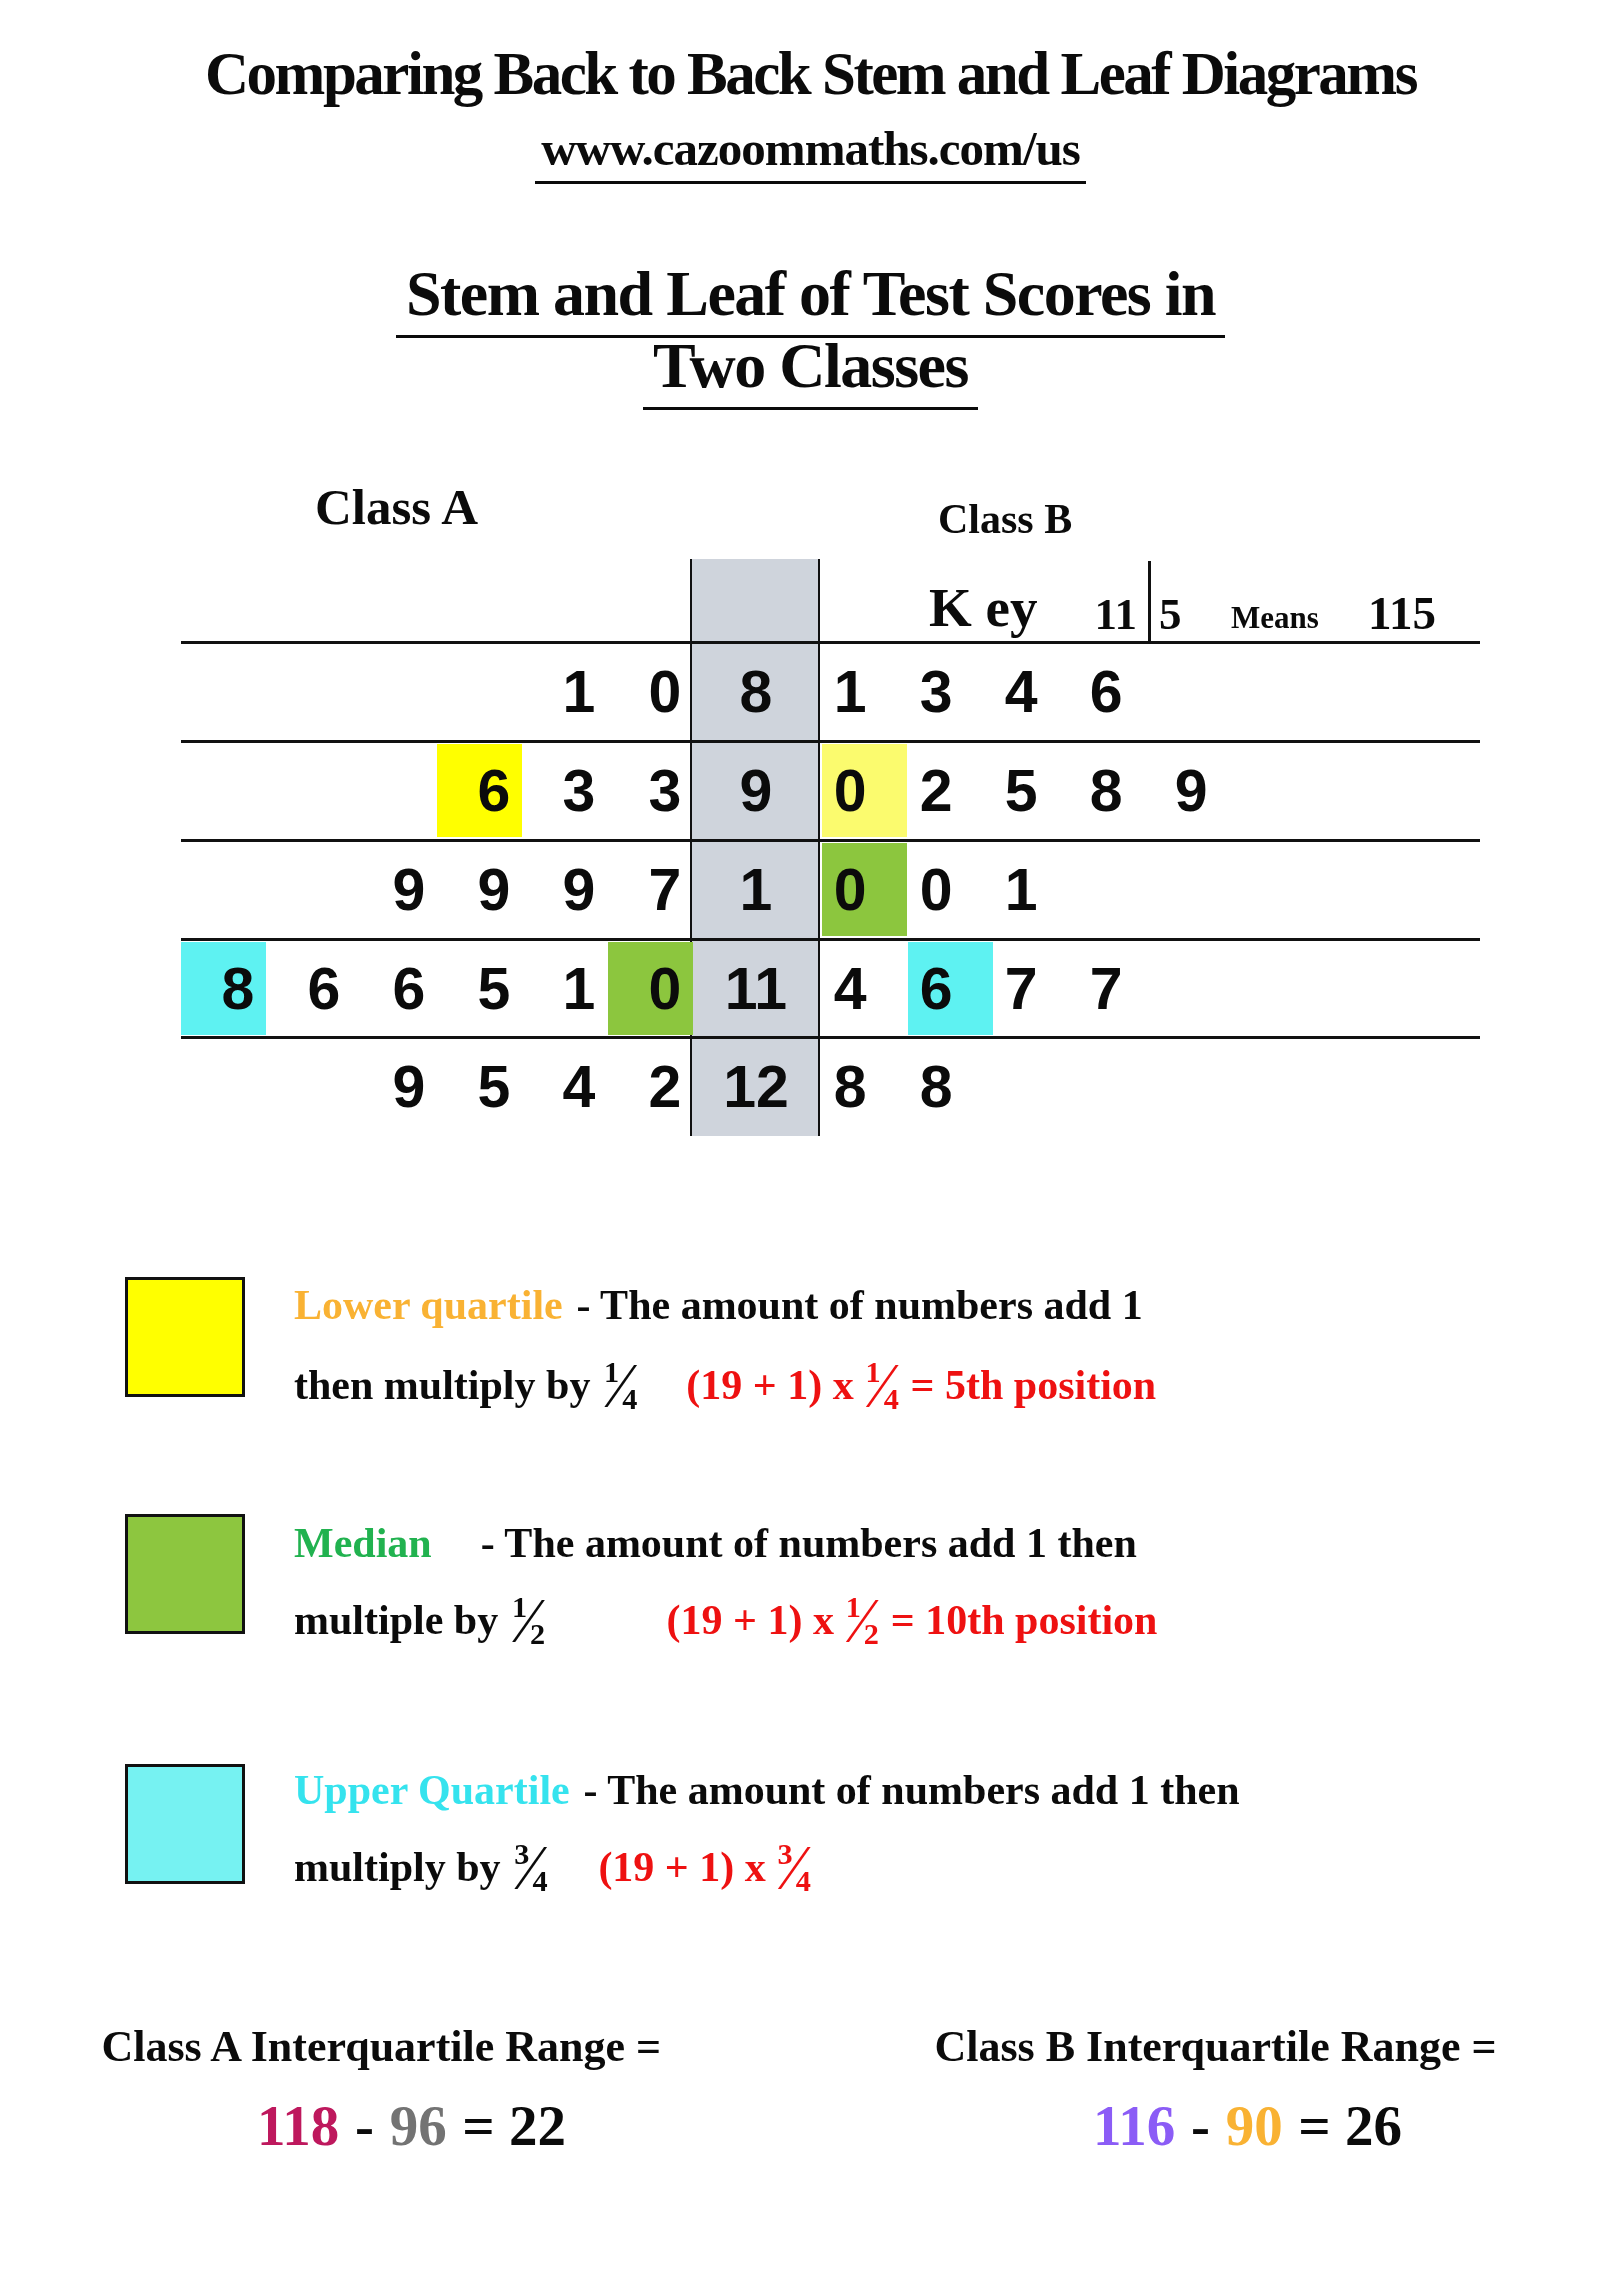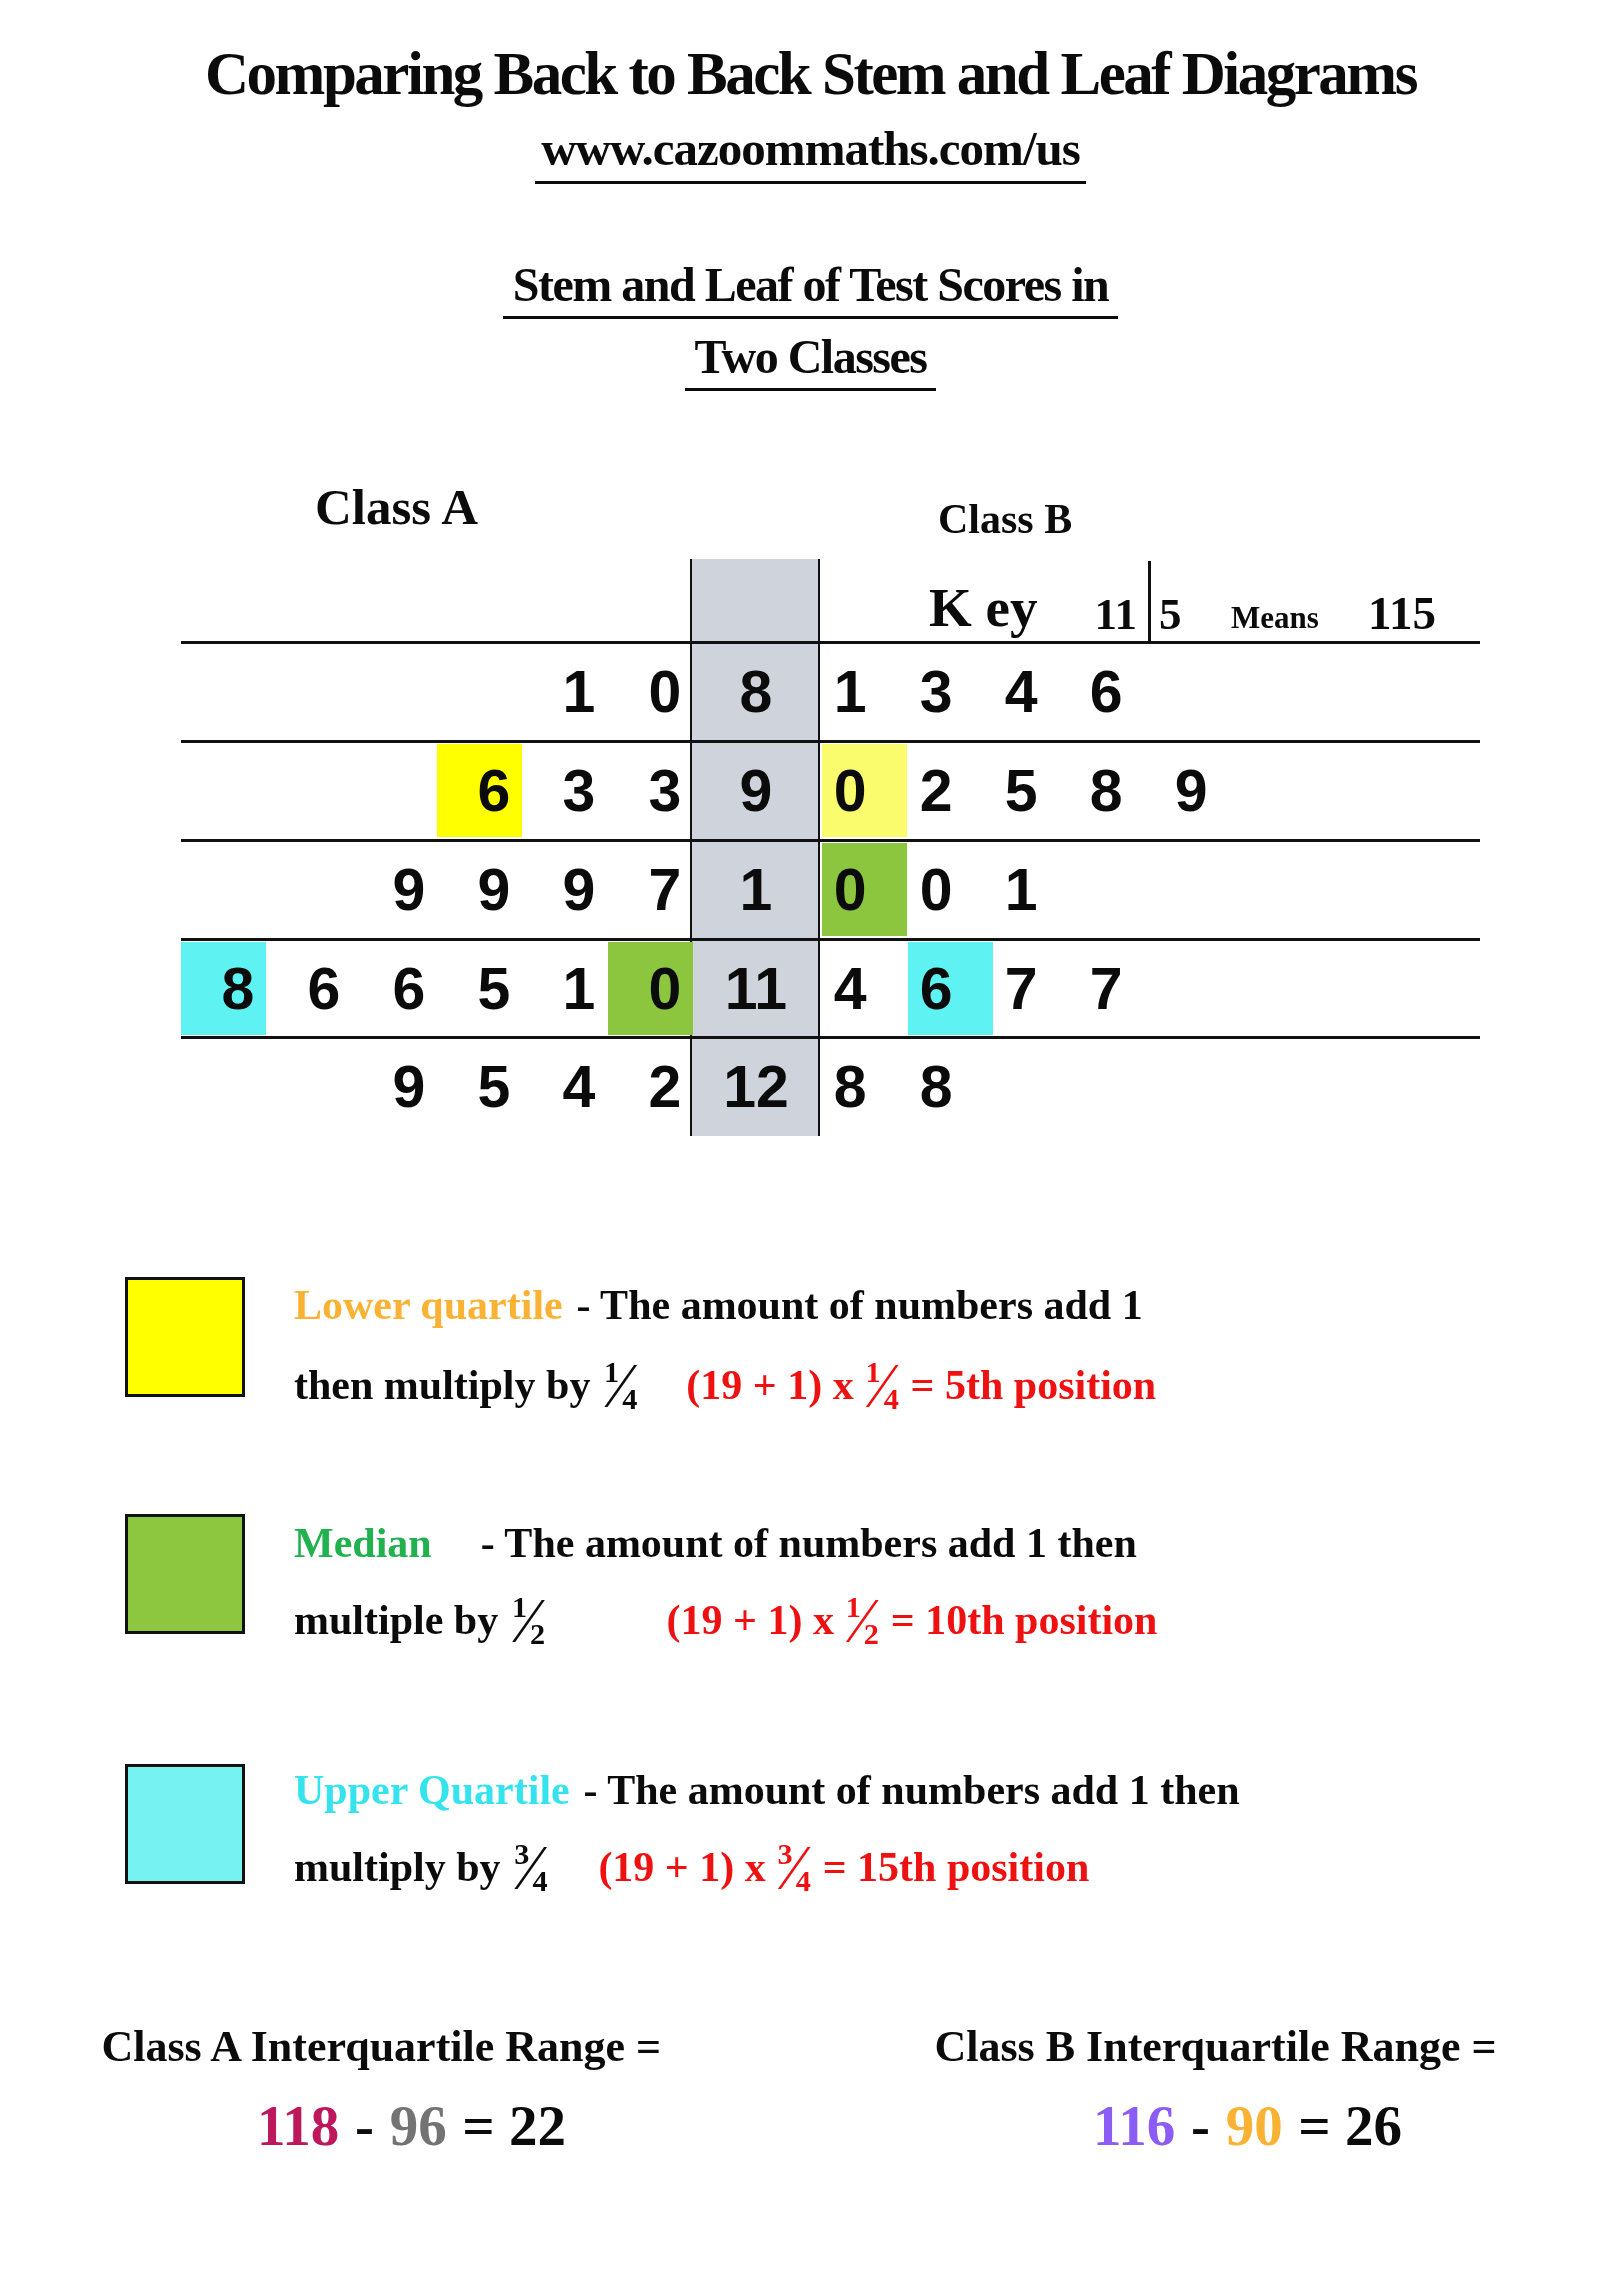--- a/index.html
+++ b/index.html
@@ -5,21 +5,21 @@
   html,body{margin:0;padding:0;background:#ffffff;}
   body{width:1621px;height:2293px;position:relative;font-family:"Liberation Sans",sans-serif;color:#0b0b0b;overflow:hidden;}
   .abs{position:absolute;font-family:Liberation Serif, serif;}
   .ctr{text-align:center;width:100%;}
   
   .title{top:39px;font-size:61px;font-weight:bold;letter-spacing:-2.5px;}
   .url-wrap{top:120px;}
   .url{display:inline-block;font-size:49px;font-weight:bold;letter-spacing:-1px;border-bottom:3.9px solid #0b0b0b;padding:0 5.9px 3.9px 5.9px;}
   .h2-1{top:257px;}
   .h2-2{top:329px;}
-  .h2line{display:inline-block;font-size:48px;font-weight:bold;letter-spacing:-1.5px;border-bottom:3.9px solid #0b0b0b;padding:0 9.8px 3.9px 9.8px;}
+  .h2line{display:inline-block;font-size:64px;font-weight:bold;letter-spacing:-1.5px;border-bottom:3.9px solid #0b0b0b;padding:0 9.8px 3.9px 9.8px;}
   
   .classA{left:181px;top:478px;width:431px;text-align:center;font-size:51px;font-weight:bold;}
   .classB{left:938px;top:495px;width:431px;text-align:left;font-size:42px;font-weight:bold;}
   
   .key-label{left:929px;top:576px;font-size:55px;font-weight:bold;}
   .key-stem{left:1063px;top:588px;width:74px;text-align:right;font-size:45px;font-weight:bold;}
   .key-divider{left:1148px;top:561px;width:2.9px;height:80px;background:#111;}
   .key-leaf{left:1159px;top:588px;font-size:45px;font-weight:bold;}
   .key-means{left:1231px;top:600px;font-size:31px;font-weight:bold;}
   .key-value{left:1368px;top:586px;font-size:47px;font-weight:bold;}
@@ -198,21 +198,20 @@
       <span class="fd">4</span>
     </span>
   <span class="sp3"></span>
   <span class="redgrp" style="color: rgb(238, 17, 17);">
     <span>(19 + 1) x</span>
     <span class="frac">
         <span class="fn">3</span>
         <span class="fs">⁄</span>
         <span class="fd">4</span>
       </span>
-    <span>= 15th position</span>
   </span>
 </div>
 
 <div class="abs sum-label slA">Class A Interquartile Range =</div>
 <div class="abs sum-label slB">Class B Interquartile Range =</div>
 
 <div class="abs sum-eq seA">
   <span style="color: #be185d;">118</span>
   <span>-</span>
   <span style="color: #737373;">96</span>

